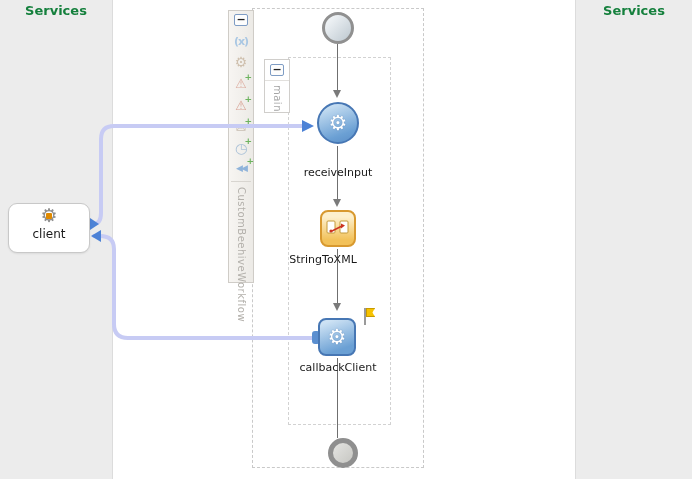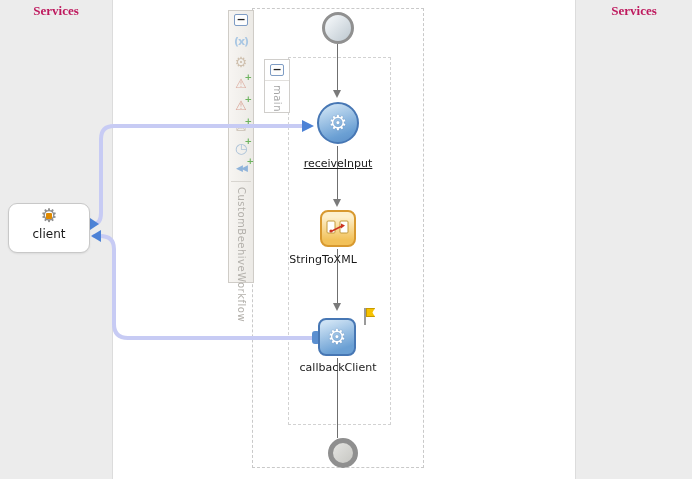--- a/index.html
+++ b/index.html
@@ -4,21 +4,21 @@
 <style>
   * { margin:0; padding:0; box-sizing:border-box; }
   html,body { width:692px; height:479px; }
   body { font-family:"DejaVu Sans","Liberation Sans",sans-serif; background:#ffffff; overflow:hidden; }
   .stage { position:relative; width:692px; height:479px; background:#ffffff; }
 
   
   .panel { position:absolute; top:0; height:479px; background:#ececec; z-index:1; }
   .panel.left  { left:0; width:113px; border-right:1px solid #dcdcdc; }
   .panel.right { left:575px; width:117px; border-left:1px solid #dcdcdc; }
-  .panel-title { margin-top:3px; text-align:center; font-size:13px; font-weight:bold; color:#be185d;font-family:Liberation Serif, serif; }
+  .panel-title { margin-top:3px; text-align:center; font-size:13px; font-weight:bold; color:#15803d; }
 
   
   .outer-flow { position:absolute; left:252px; top:8px; width:172px; height:460px;
                 border:1px dashed #c9c9c9; z-index:2; }
   .inner-scope { position:absolute; left:288px; top:57px; width:103px; height:368px;
                  border:1px dashed #d2d2d2; z-index:2; }
 
   
   .palette-strip { position:absolute; left:228px; top:10px; width:26px; height:273px;
                    background:linear-gradient(90deg,#f7f5f2,#eceae6); border:1px solid #cfccc7;
@@ -63,21 +63,21 @@
                   display:flex; align-items:center; justify-content:center; cursor:pointer; }
   .invoke-node { left:318px; top:318px; width:38px; height:38px; border-radius:8px;
                  border:2px solid #4777b4; background:linear-gradient(160deg,#cde2f4 10%,#6ba0d4 80%);
                  display:flex; align-items:center; justify-content:center; cursor:pointer; }
   .transform-node { left:320px; top:210px; width:36px; height:37px; border-radius:8px;
                     border:2px solid #d8992f; background:linear-gradient(180deg,#fdf0cd 15%,#f2c159 85%);
                     display:flex; align-items:center; justify-content:center; cursor:pointer; }
   .gear-white { color:#ffffff; font-size:21px; line-height:21px; text-shadow:0 0 1px #3f6ea8; }
   .node-label { position:absolute; z-index:5; font-size:11px; color:#1a1a1a; white-space:nowrap;
                 transform:translateX(-50%); }
-  .lbl-receive { left:338px; top:157px;text-decoration:underline; }
+  .lbl-receive { left:338px; top:166px; }
   .lbl-transform { left:323px; top:253px; }
   .lbl-invoke { left:338px; top:361px; }
 
   
   .conn { position:absolute; left:337px; width:1px; background:#6f6f6f; z-index:3; }
   .conn-arrow { position:absolute; left:333px; width:0; height:0; z-index:3;
                 border-left:4px solid transparent; border-right:4px solid transparent;
                 border-top:8px solid #7a7a7a; }
 
   

